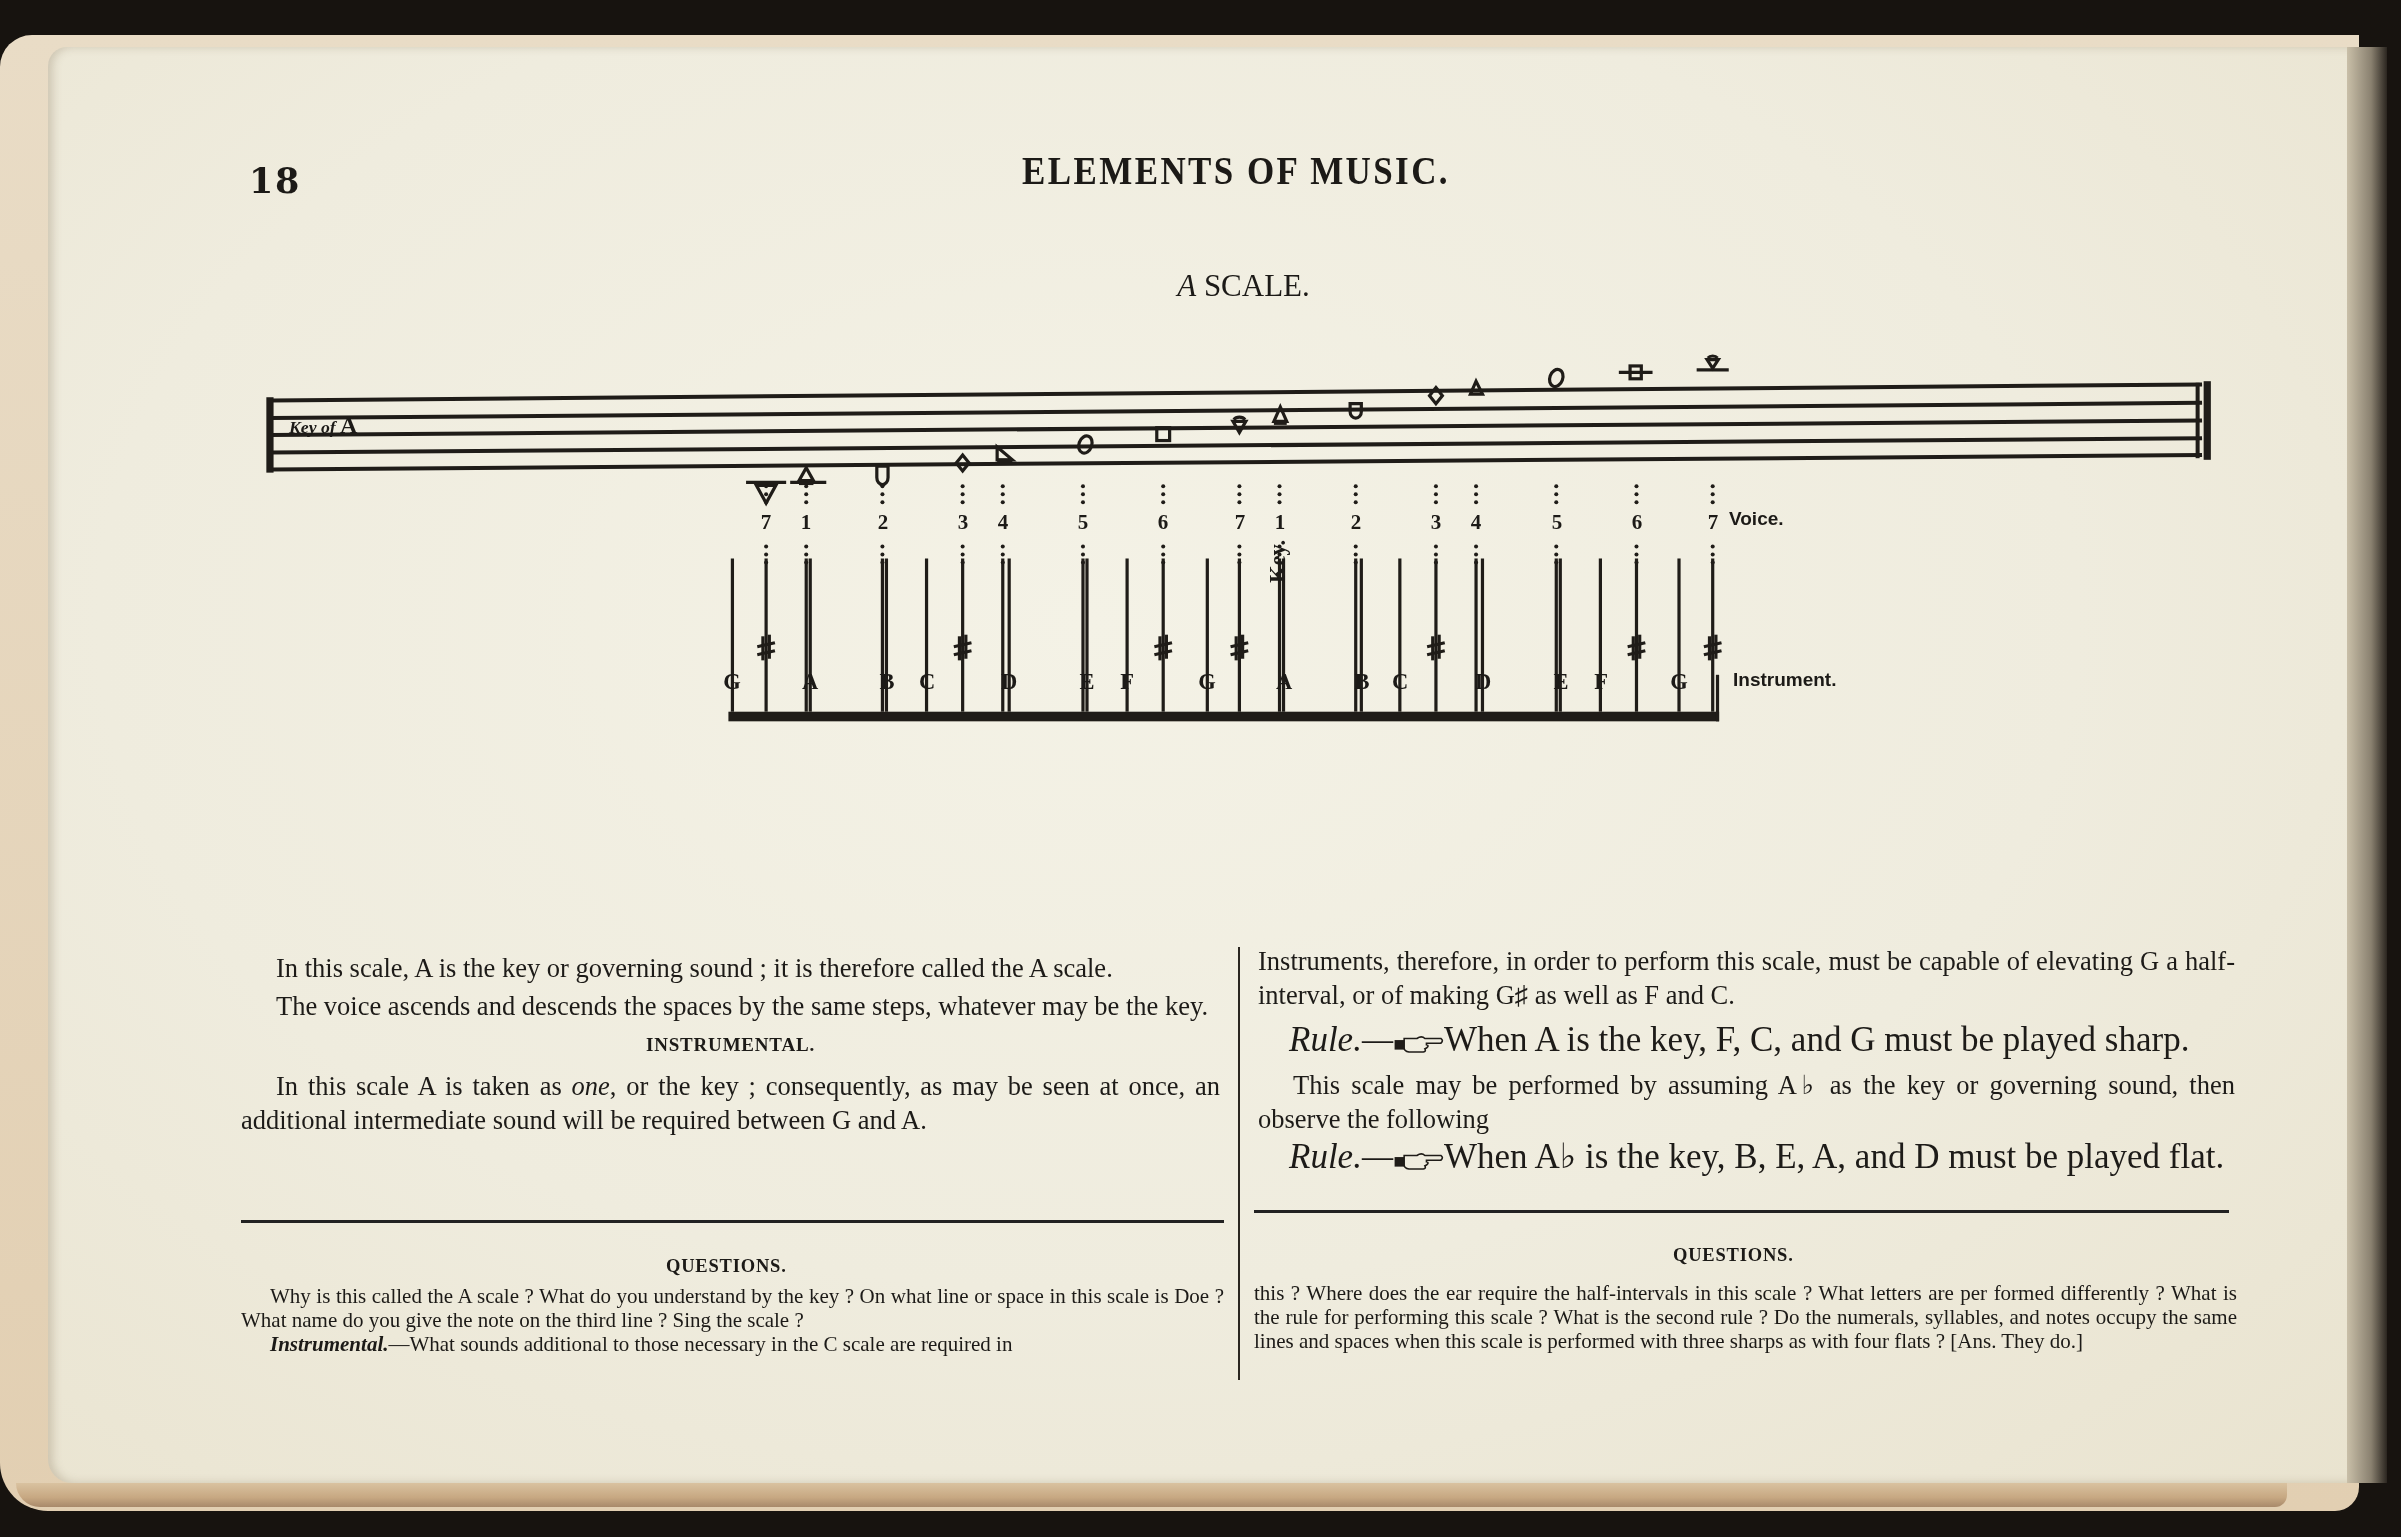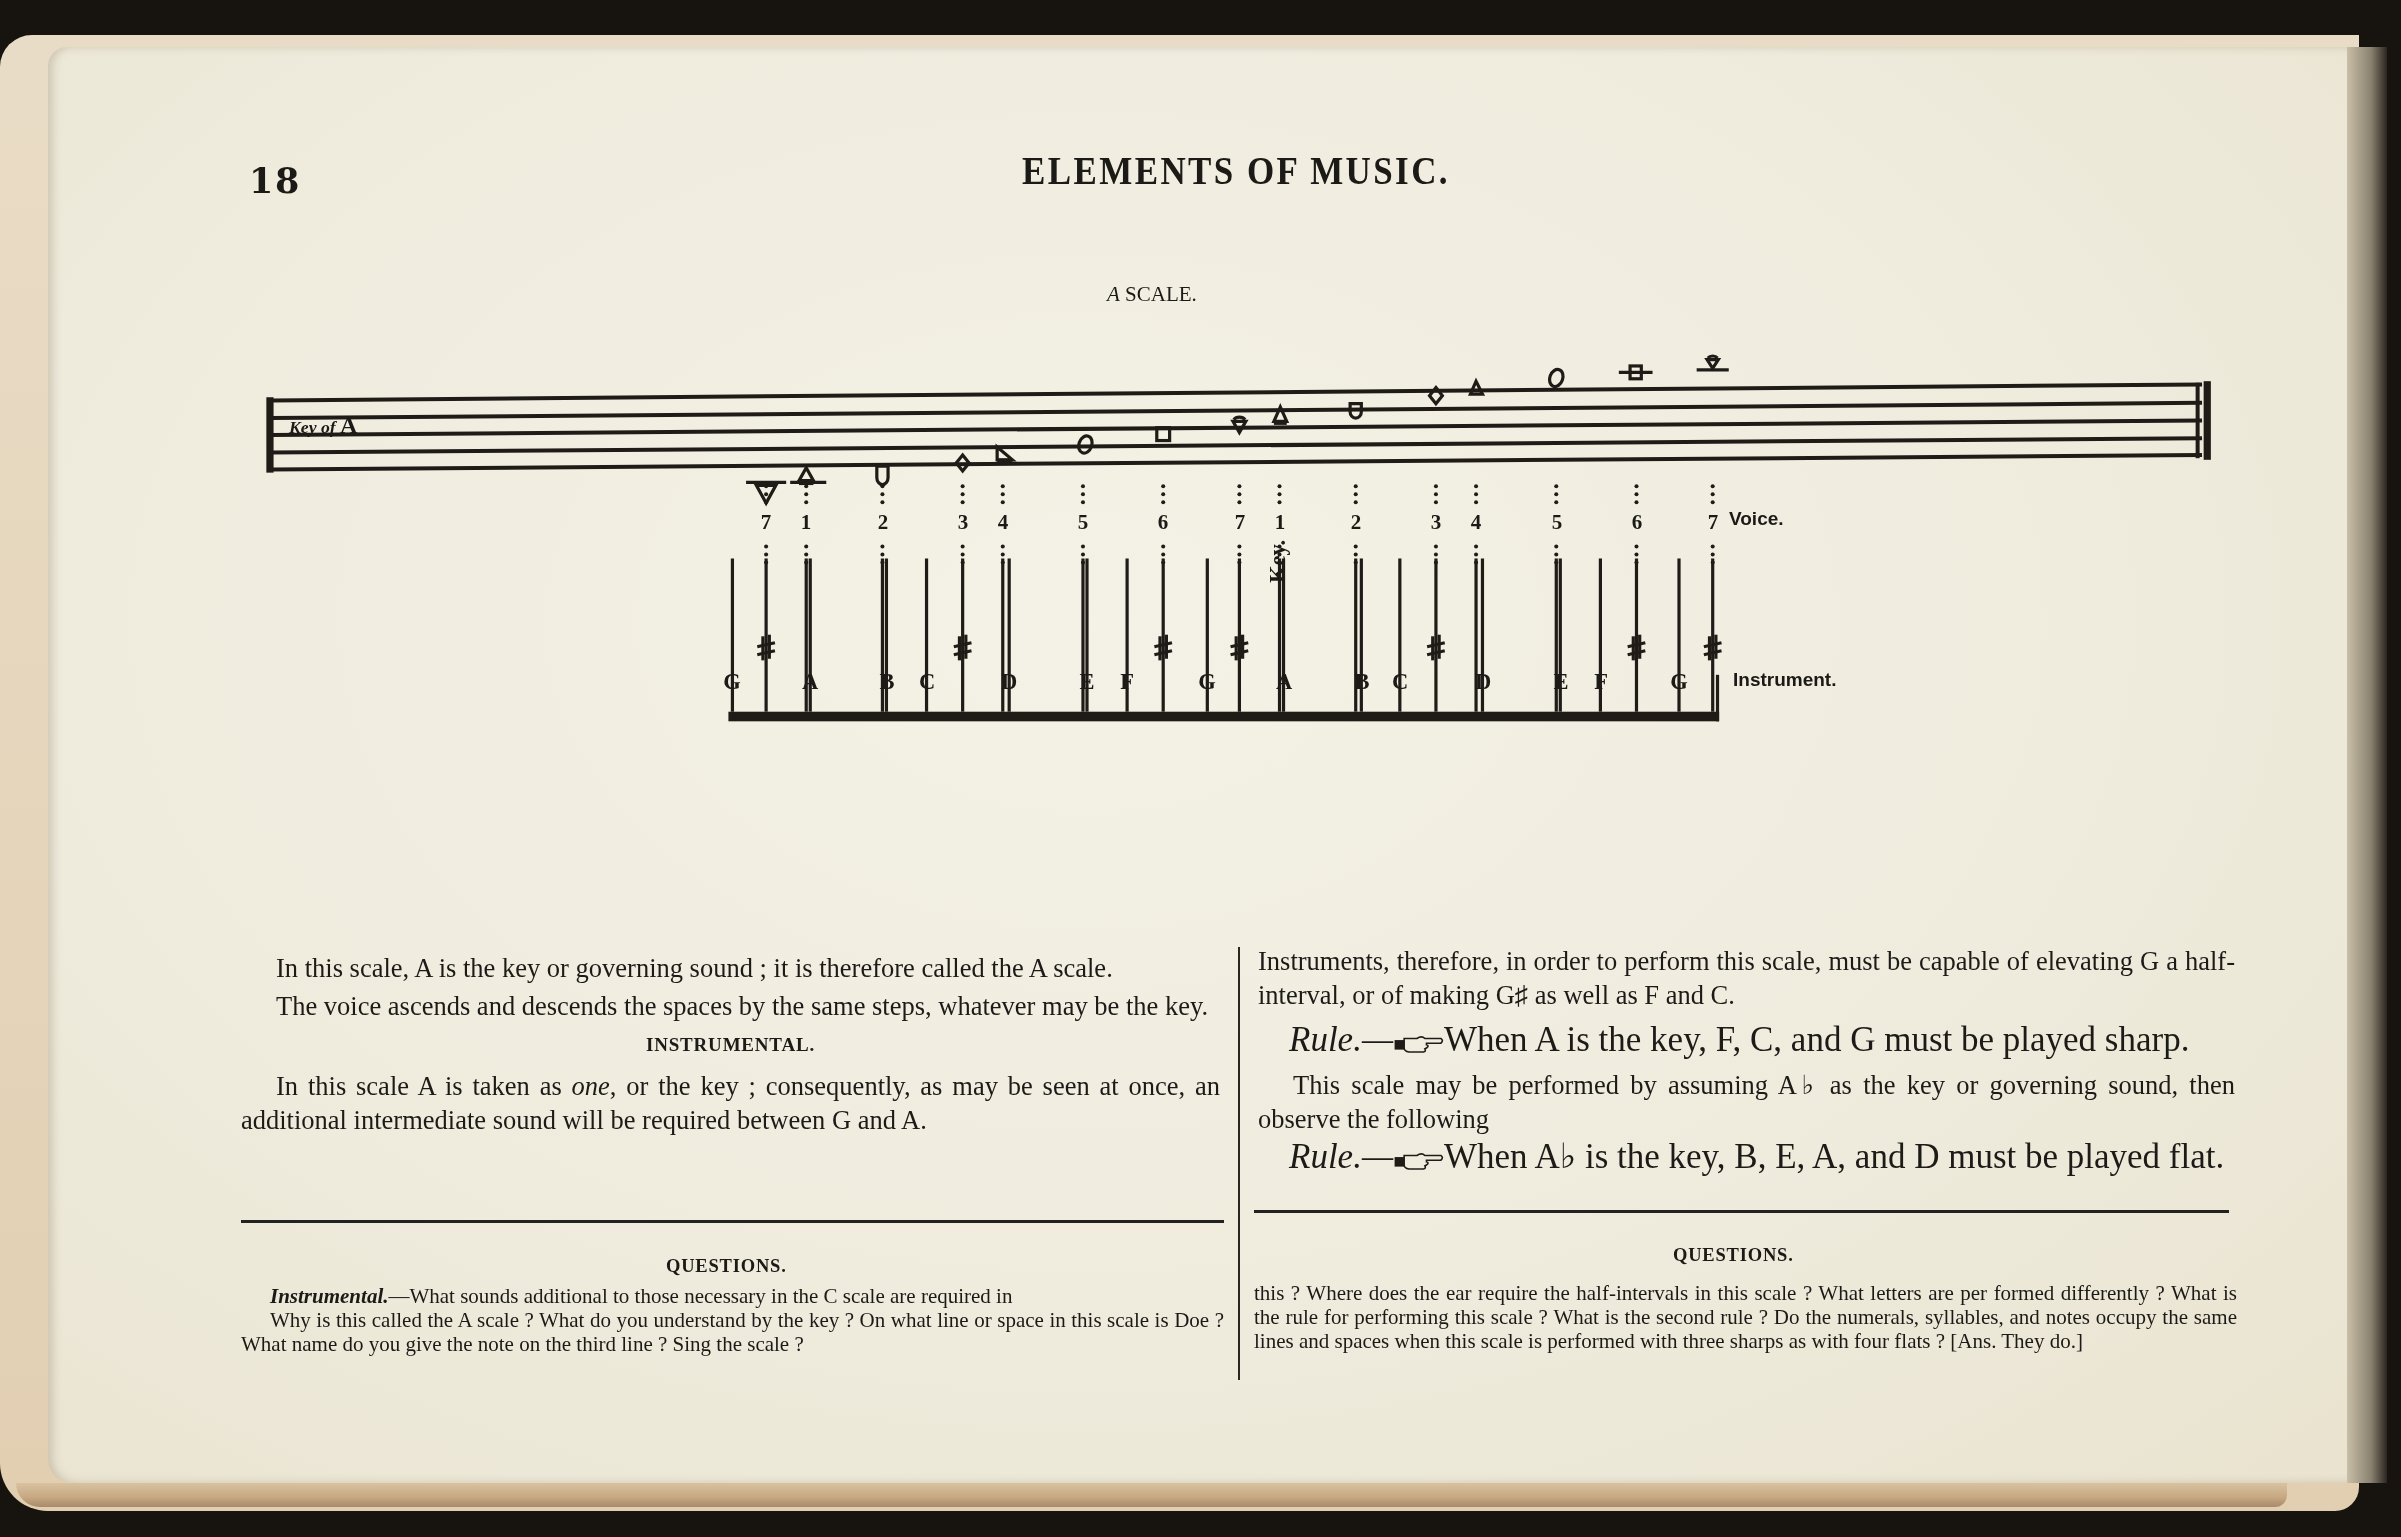--- a/index.html
+++ b/index.html
@@ -33,22 +33,22 @@
   .page-number {
     position:absolute; left:233px; top:160px; font-size:35px; font-weight:bold;
     font-family:"DejaVu Serif", serif; letter-spacing:1.6px;margin-left:16px;
   }
   .running-title {
     position:absolute; left:971px; top:151px; width:530px; text-align:center;
     font-size:35px; font-weight:bold; letter-spacing:2.4px;
     font-family:"Liberation Serif", serif; transform:scaleY(1.15);
   }
   .scale-title {
-    position:absolute; left:1107px; top:282px; width:273px; text-align:left;
-    font-size:21px; font-family:"Liberation Serif", serif;
+    position:absolute; left:1107px; top:268px; width:273px; text-align:center;
+    font-size:31px; font-family:"Liberation Serif", serif;
   }
   .scale-title .ital { font-style:italic; }
 
   
   .staff-wrap { position:absolute; left:0; top:17px; width:2133px; height:1537px; pointer-events:none; }
   .staff-wrap svg { position:absolute; left:0; top:0; }
 
   .voice-label, .instrument-label {
     position:absolute; font-size:19px; font-weight:bold; font-family:Liberation Sans, sans-serif;
   }
@@ -408,19 +408,19 @@
   </div>
 </div>
 
 <div class="hr-left"></div>
 <div class="hr-right"></div>
 
 <div class="q-head q-head-left">QUESTIONS.</div>
 <div class="q-head q-head-right">QUESTIONS.</div>
 
 <div class="q-text q-left">
+  <p class="indent">Why is this called the A scale ?   What do you understand by the key ?   On what line or space in this scale is Doe ?   What name do you give the note on the third line ?   Sing the scale ?</p>
   <p class="indent"><span class="ital">Instrumental.</span><span>—What sounds additional to those necessary in the C scale are required in</span></p>
-  <p class="indent">Why is this called the A scale ?   What do you understand by the key ?   On what line or space in this scale is Doe ?   What name do you give the note on the third line ?   Sing the scale ?</p>
 </div>
 <div class="q-text q-right">
   <p>this ?   Where does the ear require the half-intervals in this scale ?   What letters are per formed differently ?   What is the rule for performing this scale ?   What is the second rule ?   Do the numerals, syllables, and notes occupy the same lines and spaces when this scale is performed with three sharps as with four flats ?   [Ans.  They do.]</p>
 </div>
 
 
 </body></html>

